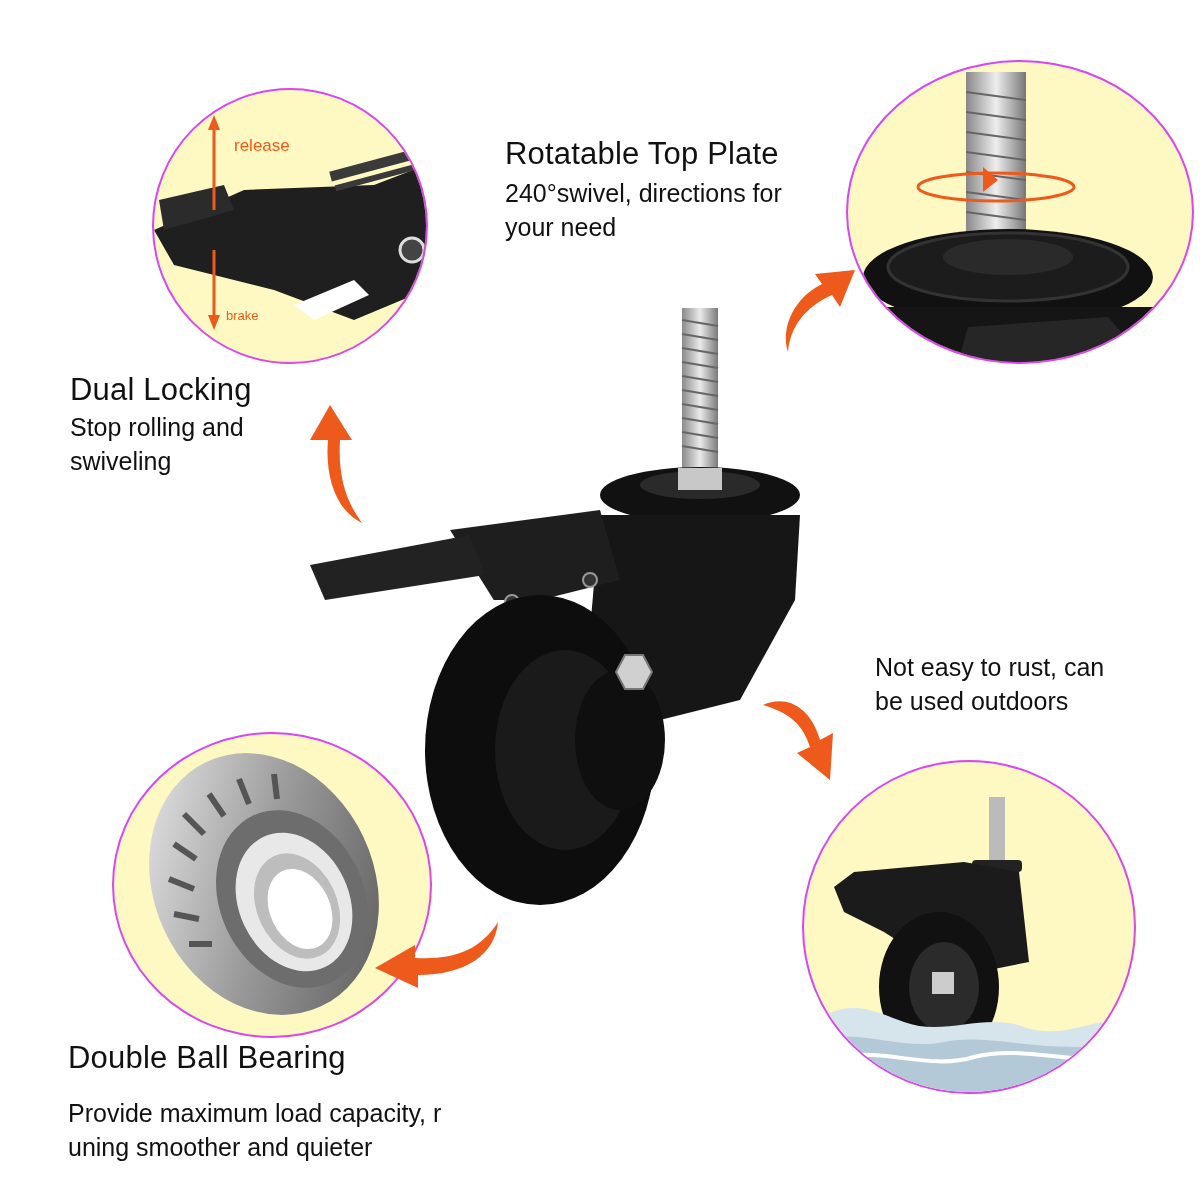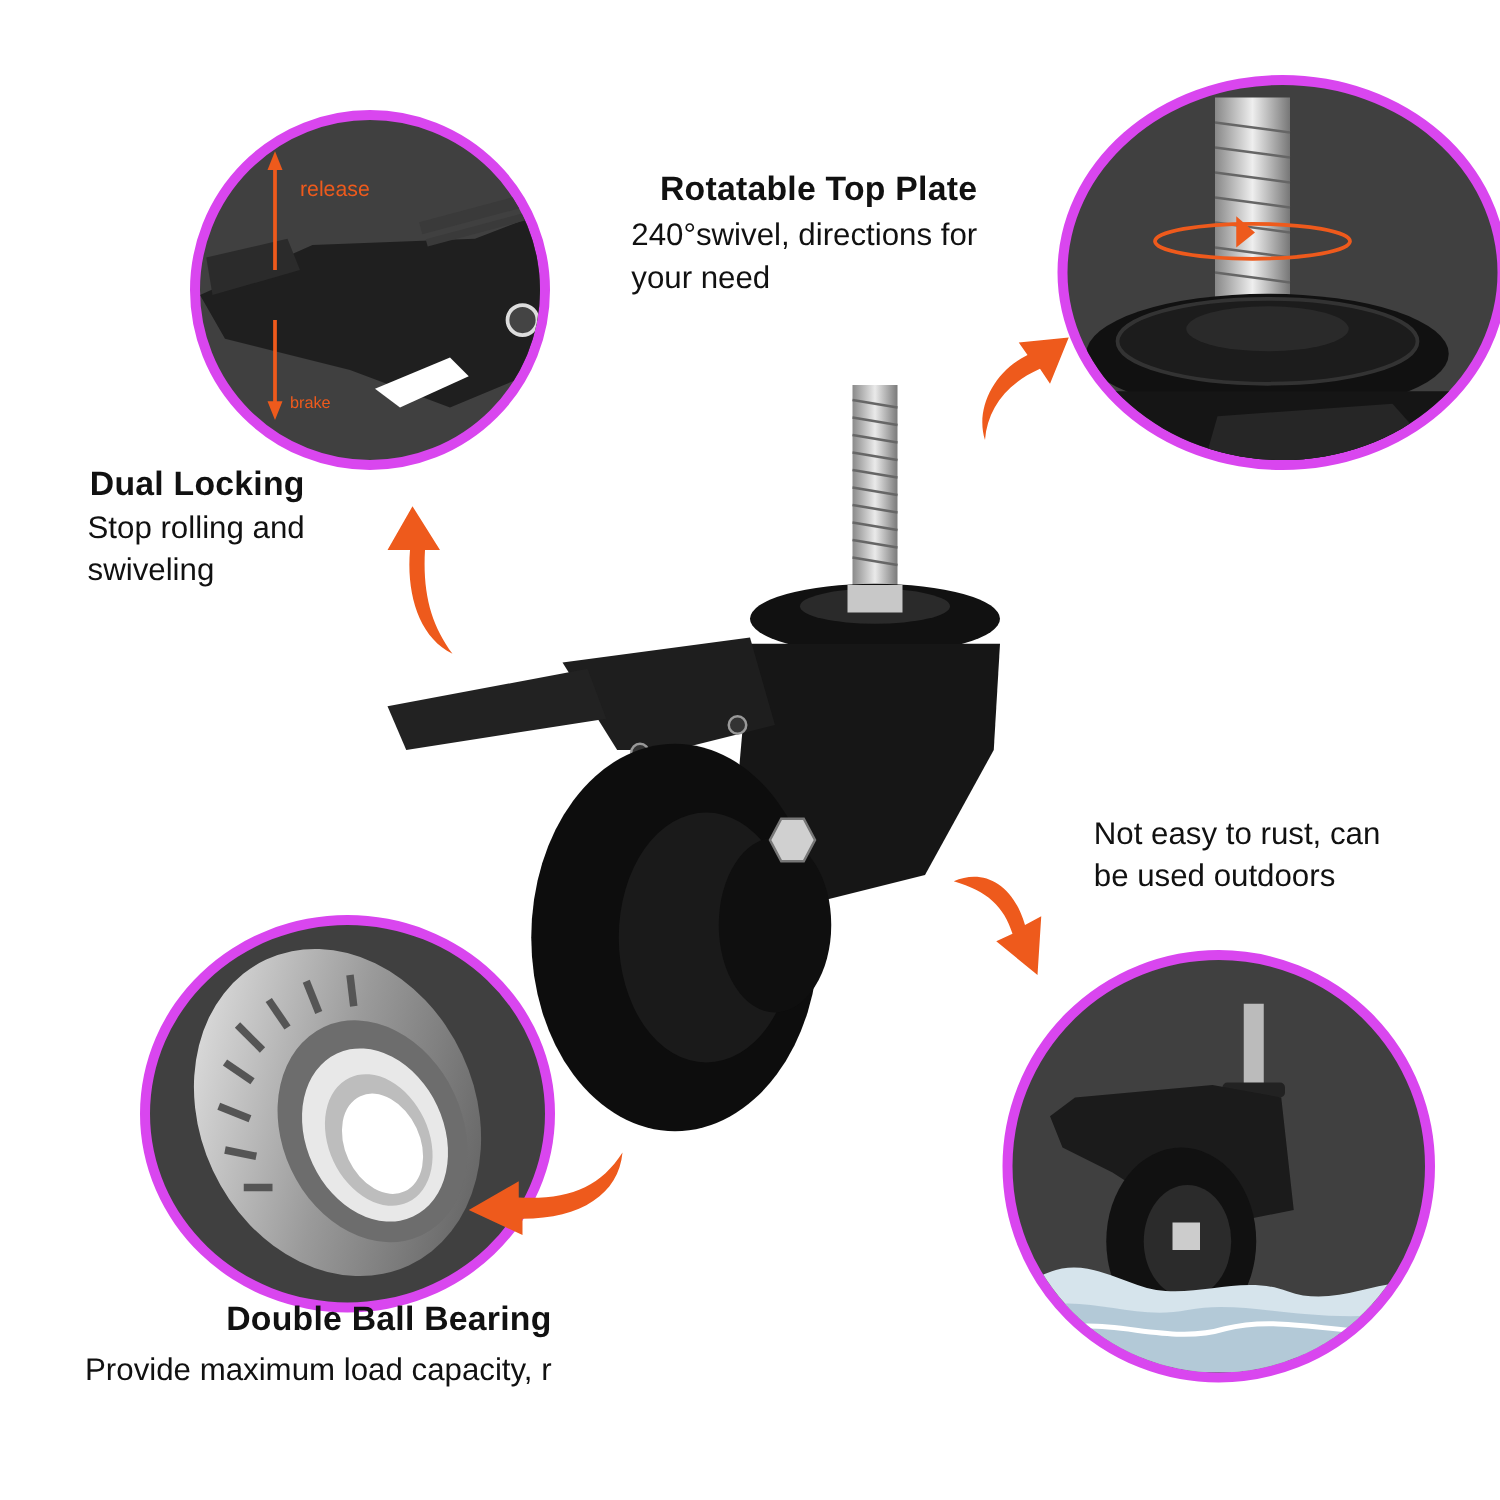--- a/index.html
+++ b/index.html
@@ -1,20 +1,20 @@
 <!DOCTYPE html>
 <html><head>
 <meta charset="utf-8">
 <style>
   html,body{margin:0;padding:0;background:#fff;}
   body{width:1200px;height:1200px;position:relative;overflow:hidden;font-family:"Liberation Sans",sans-serif;color:#111;}
   .abs{position:absolute;}
-  .title{font-weight:bold;font-size:27px;letter-spacing:0.2px;white-space:nowrap;text-align:right;}
+  .title{font-weight:normal;font-size:31px;letter-spacing:0.2px;white-space:nowrap;}
   .desc{font-size:25px;line-height:34px;white-space:nowrap;}
-  .circle{position:absolute;border:8px solid #d946ef;border-radius:50%;background:#404040;overflow:hidden;}
+  .circle{position:absolute;border:2px solid #d946ef;border-radius:50%;background:#fef9c3;overflow:hidden;}
   svg{display:block;}
 </style>
 </head>
 <body>
 
 <div class="circle" style="left:152px;top:88px;width:272px;height:272px;">
   <svg width="272" height="272">
     <path d="M0,140 L90,100 L220,95 L272,75 L272,200 L200,230 L120,200 L20,175 Z" fill="#1f1f1f"></path>
     <path d="M5,110 L70,95 L80,120 L10,140 Z" fill="#2b2b2b"></path>
     <rect x="175" y="70" width="90" height="10" fill="#3a3a3a" transform="rotate(-15 220 75)"></rect>
@@ -162,14 +162,15 @@
   <div class="desc">your need</div>
 </div>
 
 <div class="abs" style="left:875px;top:646px;">
   <div class="desc" style="margin-top:4px;">Not easy to rust, can</div>
   <div class="desc">be used outdoors</div>
 </div>
 
 <div class="abs" style="left:68px;top:1040px;">
   <div class="title">Double Ball Bearing</div>
-  <div class="desc" style="margin-top:8px;">Provide maximum load capacity, r</div>
+  <div class="desc" style="margin-top:20px;">Provide maximum load capacity, r</div>
+  <div class="desc">uning smoother and quieter</div>
 </div>
 
 </body></html>

